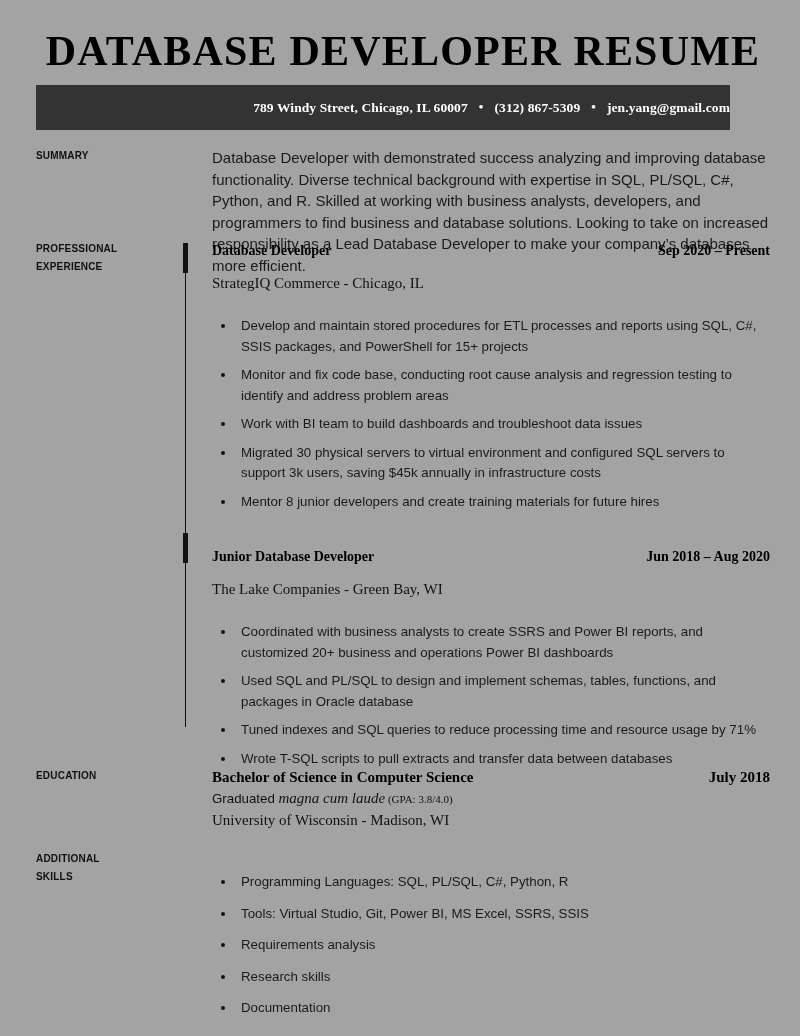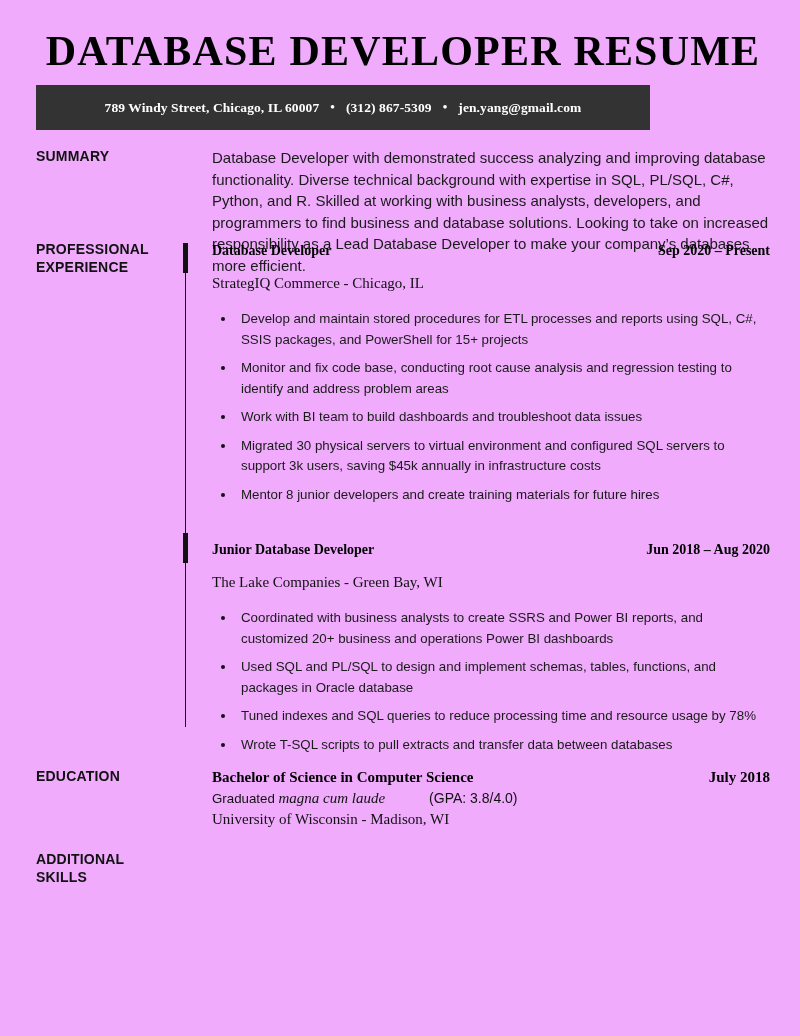--- a/index.html
+++ b/index.html
@@ -13,21 +13,21 @@
   body {
     font-family: "Liberation Sans", sans-serif;
     color: #111111;
     -webkit-font-smoothing: antialiased;
   }
 
   .page {
     position: relative;
     width: 800px;
     height: 1036px;
-    background: #f0abfc;
+    background: #a3a3a3;
     overflow: hidden;
   }
 
   
   .resume-title {
     position: absolute;
     left: 36px;
     top: 26px;
     width: 734px;
     text-align: center;
@@ -37,26 +37,26 @@
     line-height: 50px;
     letter-spacing: 1.2px;
     color: #000000;
     white-space: nowrap;
   }
 
   .contact-bar {
     position: absolute;
     left: 36px;
     top: 85px;
-    width: 614px;
+    width: 694px;
     height: 45px;
     background: #333333;
     display: flex;
     align-items: center;
-    justify-content: center;
+    justify-content: flex-end;
   }
 
   .contact-inner {
     display: flex;
     align-items: center;
     font-family: "Liberation Serif", serif;
     font-weight: bold;
     font-size: 13.5px;
     color: #ffffff;
     letter-spacing: 0.1px;
@@ -77,21 +77,21 @@
     width: 734px;
   }
 
   .section-label {
     position: absolute;
     left: 0;
     top: 0;
     width: 160px;
     font-family: "Liberation Sans", sans-serif;
     font-weight: bold;
-    font-size: 14px;
+    font-size: 10px;
     line-height: 18px;
     letter-spacing: 0.2px;
     color: #111111;
     text-transform: uppercase;
   }
 
   .section-body {
     margin-left: 176px;
     width: 558px;
   }
@@ -151,21 +151,21 @@
     font-family: "Liberation Serif", serif;
     font-size: 15px;
     line-height: 21px;
     color: #111111;
     margin-top: 12px;
   }
 
   
   .bullets {
     list-style: none;
-    margin-top: 15px;
+    margin-top: 22px;
   }
   .bullets li {
     position: relative;
     padding-left: 29px;
     font-family: "Liberation Sans", sans-serif;
     font-size: 13.3px;
     line-height: 20.5px;
     color: #1a1a1a;
     margin-bottom: 8px;
   }
@@ -194,21 +194,21 @@
     color: #000000;
   }
   .edu-line {
     font-family: "Liberation Serif", serif;
     font-size: 15px;
     line-height: 21px;
     color: #111111;
   }
   .edu-grad { font-family: "Liberation Sans", sans-serif; font-size: 13.3px; }
   .edu-honors { font-family: "Liberation Serif", serif; font-style: italic; font-size: 15px; }
-  .edu-gpa { font-family: Liberation Sans, sans-serif; font-size: 14px; margin-left: 40px; }
+  .edu-gpa { font-family: Liberation Serif, serif; font-size: 11px; }
 
   
   #skills { top: 850px; }
   .skills-list li { margin-bottom: 11px; }
 </style>
 </head>
 <body>
 
 <div class="page">
 
@@ -262,21 +262,21 @@
 
       <div class="job" style="margin-top:34px;">
         <div class="job-head">
           <span class="job-title">Junior Database Developer</span>
           <span class="job-dates">Jun 2018 – Aug 2020</span>
         </div>
         <div class="job-company">The Lake Companies - Green Bay, WI</div>
         <ul class="bullets">
           <li>Coordinated with business analysts to create SSRS and Power BI reports, and customized 20+ business and operations Power BI dashboards</li>
           <li>Used SQL and PL/SQL to design and implement schemas, tables, functions, and packages in Oracle database</li>
-          <li>Tuned indexes and SQL queries to reduce processing time and resource usage by 78%</li>
+          <li>Tuned indexes and SQL queries to reduce processing time and resource usage by 71%</li>
           <li>Wrote T-SQL scripts to pull extracts and transfer data between databases</li>
         </ul>
       </div>
 
     </div>
   </div>
 
   <div class="section" id="education">
     <div class="section-label">EDUCATION</div>
     <div class="section-body">
@@ -289,15 +289,24 @@
       </div>
       <div class="edu-line">University of Wisconsin - Madison, WI</div>
     </div>
   </div>
 
   <div class="section" id="skills">
     <div class="section-label">
       <div>ADDITIONAL</div>
       <div>SKILLS</div>
     </div>
+    <div class="section-body">
+      <ul class="bullets skills-list">
+        <li>Programming Languages: SQL, PL/SQL, C#, Python, R</li>
+        <li>Tools: Virtual Studio, Git, Power BI, MS Excel, SSRS, SSIS</li>
+        <li>Requirements analysis</li>
+        <li>Research skills</li>
+        <li>Documentation</li>
+      </ul>
+    </div>
   </div>
 
 </div>
 
 </body></html>

